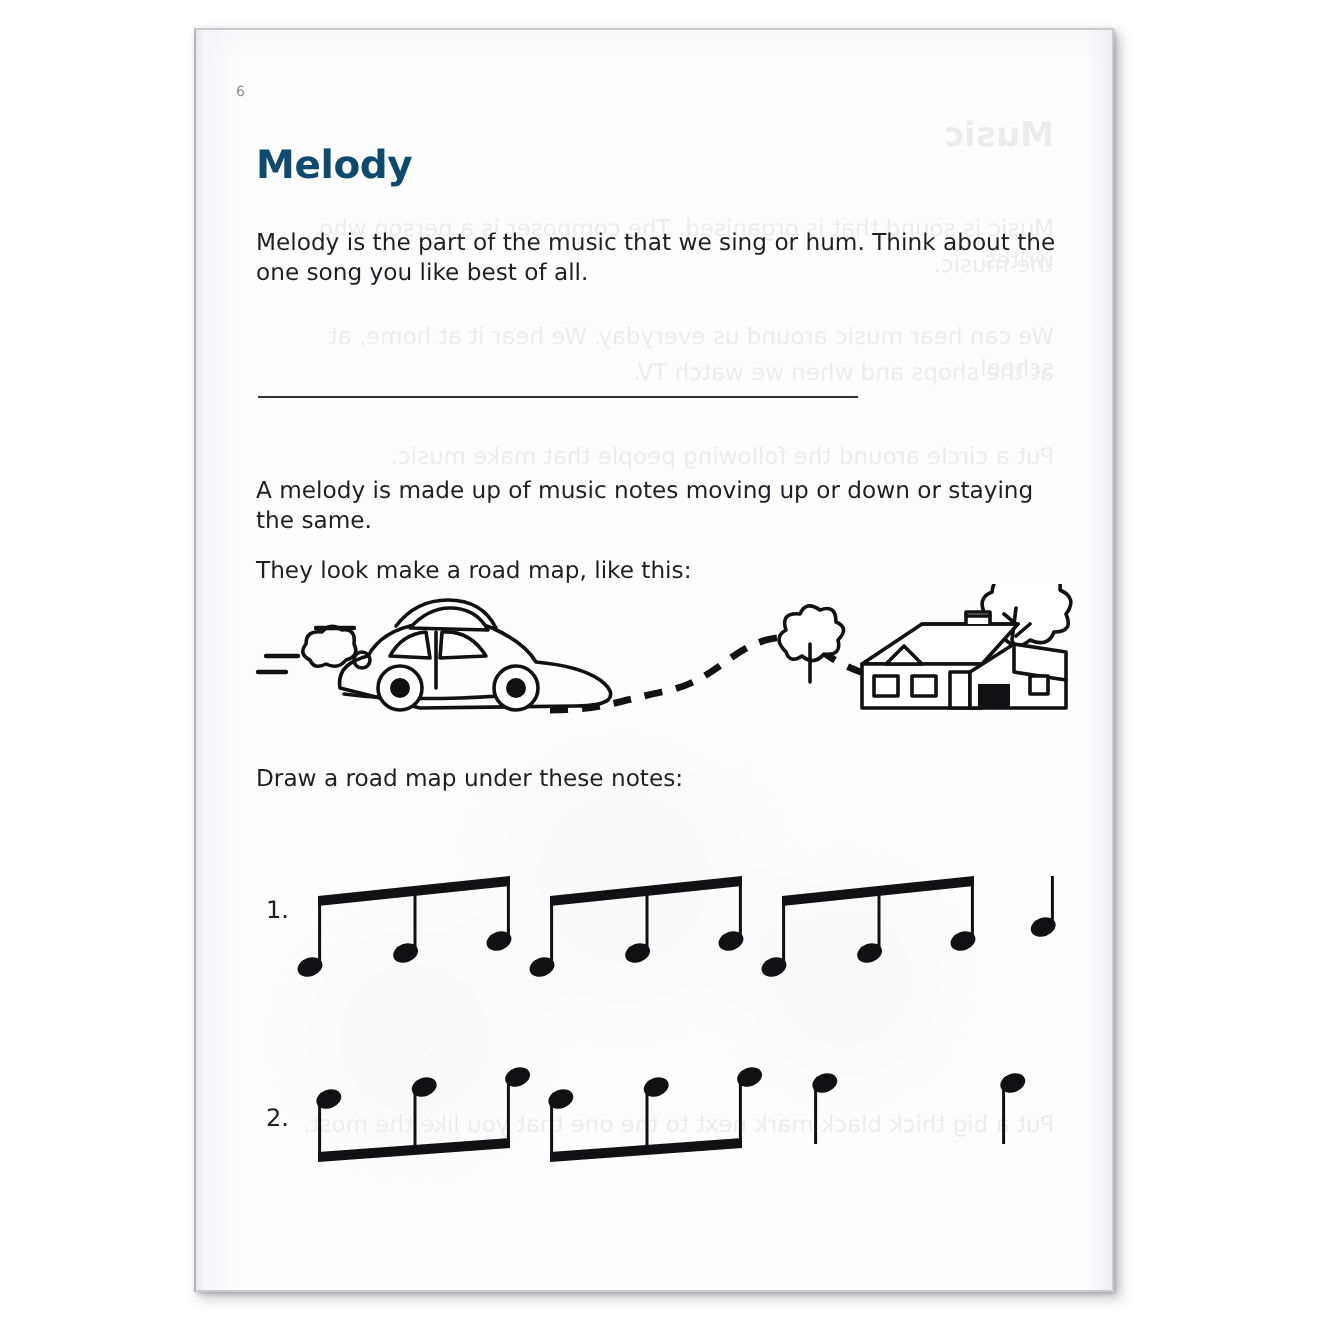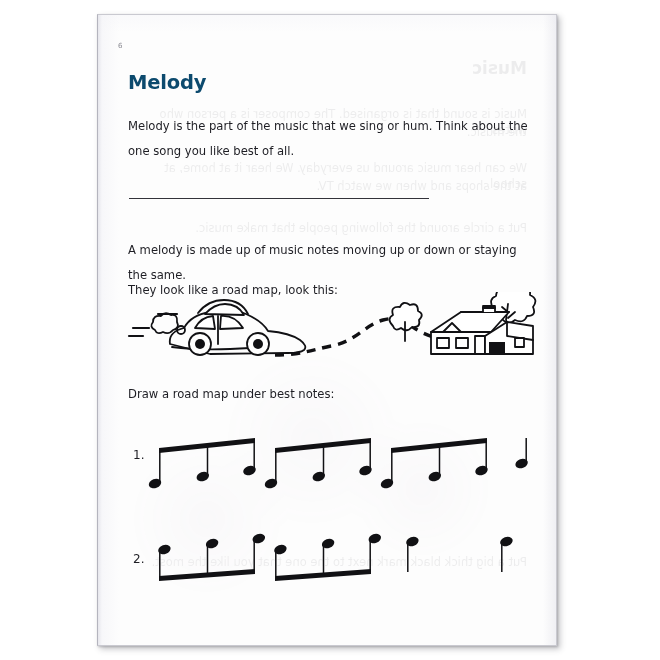--- a/index.html
+++ b/index.html
@@ -78,21 +78,21 @@
     font-weight: bold;
     color: #0c4a6e;
     letter-spacing: -0.2px;
   }
   .para {
     position: absolute;
     left: 31px;
     width: 404px;
     margin: 0;
     font-size: 11.6px;
-    line-height: 25px;
+    line-height: 15px;
     color: #1e1e24;
   }
   #p-intro   { top: 100px; }
   #p-write   { top: 152px; }
   #p-madeup  { top: 224px; }
   #p-roadmap { top: 264px; }
   #p-draw    { top: 368px; }
 
   .answer-line {
     position: absolute;
@@ -153,21 +153,21 @@
 
     <div class="pg-num">6</div>
 
     <h1 class="title">Melody</h1>
 
     <p class="para" id="p-intro">Melody is the part of the music that we sing or hum.  Think about the one song you like best of all.</p>
 
     <div class="answer-line"></div>
 
     <p class="para" id="p-madeup">A melody is made up of music notes moving up or down or staying the same.</p>
-    <p class="para" id="p-roadmap">They look like a road map, look this:</p>
+    <p class="para" id="p-roadmap">They look make a road map, like this:</p>
 
     <div id="illustration">
       <svg width="420" height="78" viewBox="0 0 420 78">
         <g fill="none" stroke="#111114" stroke-width="1.8" stroke-linecap="round" stroke-linejoin="round">
 
           <g stroke-width="2.2">
             <line x1="8" y1="36" x2="24" y2="36"></line>
             <line x1="4" y1="44" x2="18" y2="44"></line>
             <line x1="33" y1="22" x2="52" y2="22"></line>
           </g>
@@ -247,21 +247,21 @@
 
             <rect x="364" y="50" width="16" height="12" fill="#111114" stroke="none"></rect>
 
             <rect x="390" y="46" width="9" height="9" fill="#ffffff"></rect>
           </g>
 
         </g>
       </svg>
     </div>
 
-    <p class="para" id="p-draw">Draw a road map under best notes:</p>
+    <p class="para" id="p-draw">Draw a road map under these notes:</p>
 
     <div class="stave" id="stave-1">
       <div class="stave-num">1.</div>
       <svg width="460" height="80" viewBox="0 0 460 80">
         <g stroke="#111114" fill="#111114">
 
           <g>
             <polygon points="62,22 158,12 158,17 62,27" stroke="none"></polygon>
             <line x1="62.8" y1="25" x2="62.8" y2="57" stroke-width="1.5"></line>
             <line x1="110.5" y1="20" x2="110.5" y2="50" stroke-width="1.5"></line>

